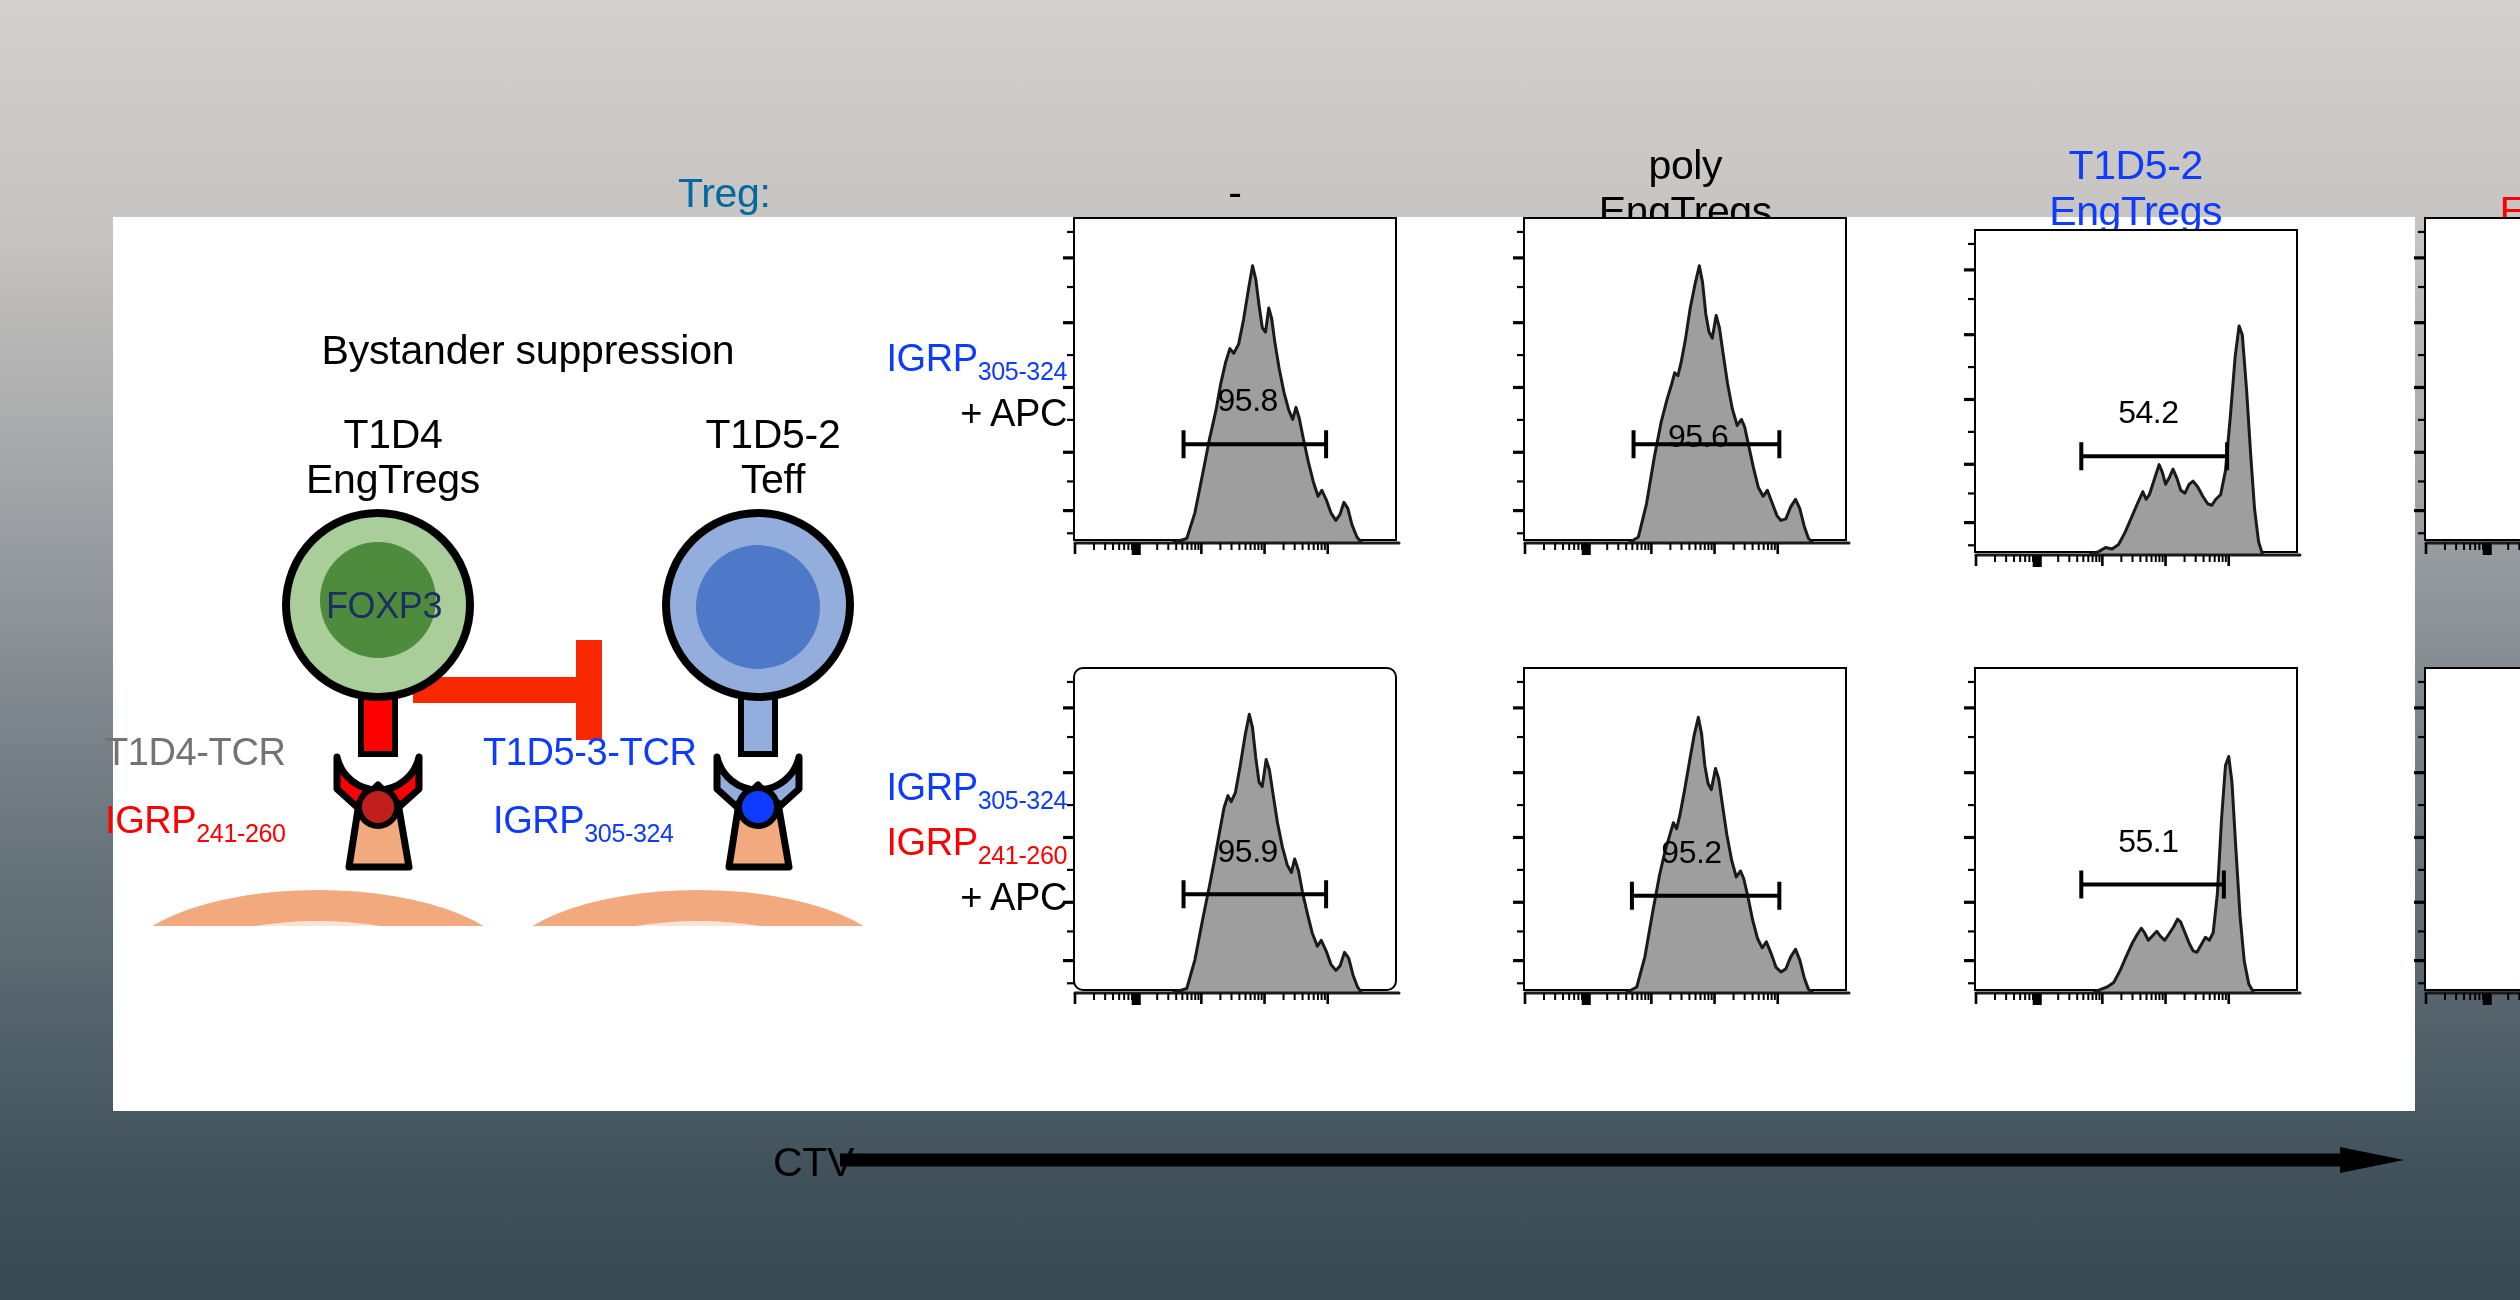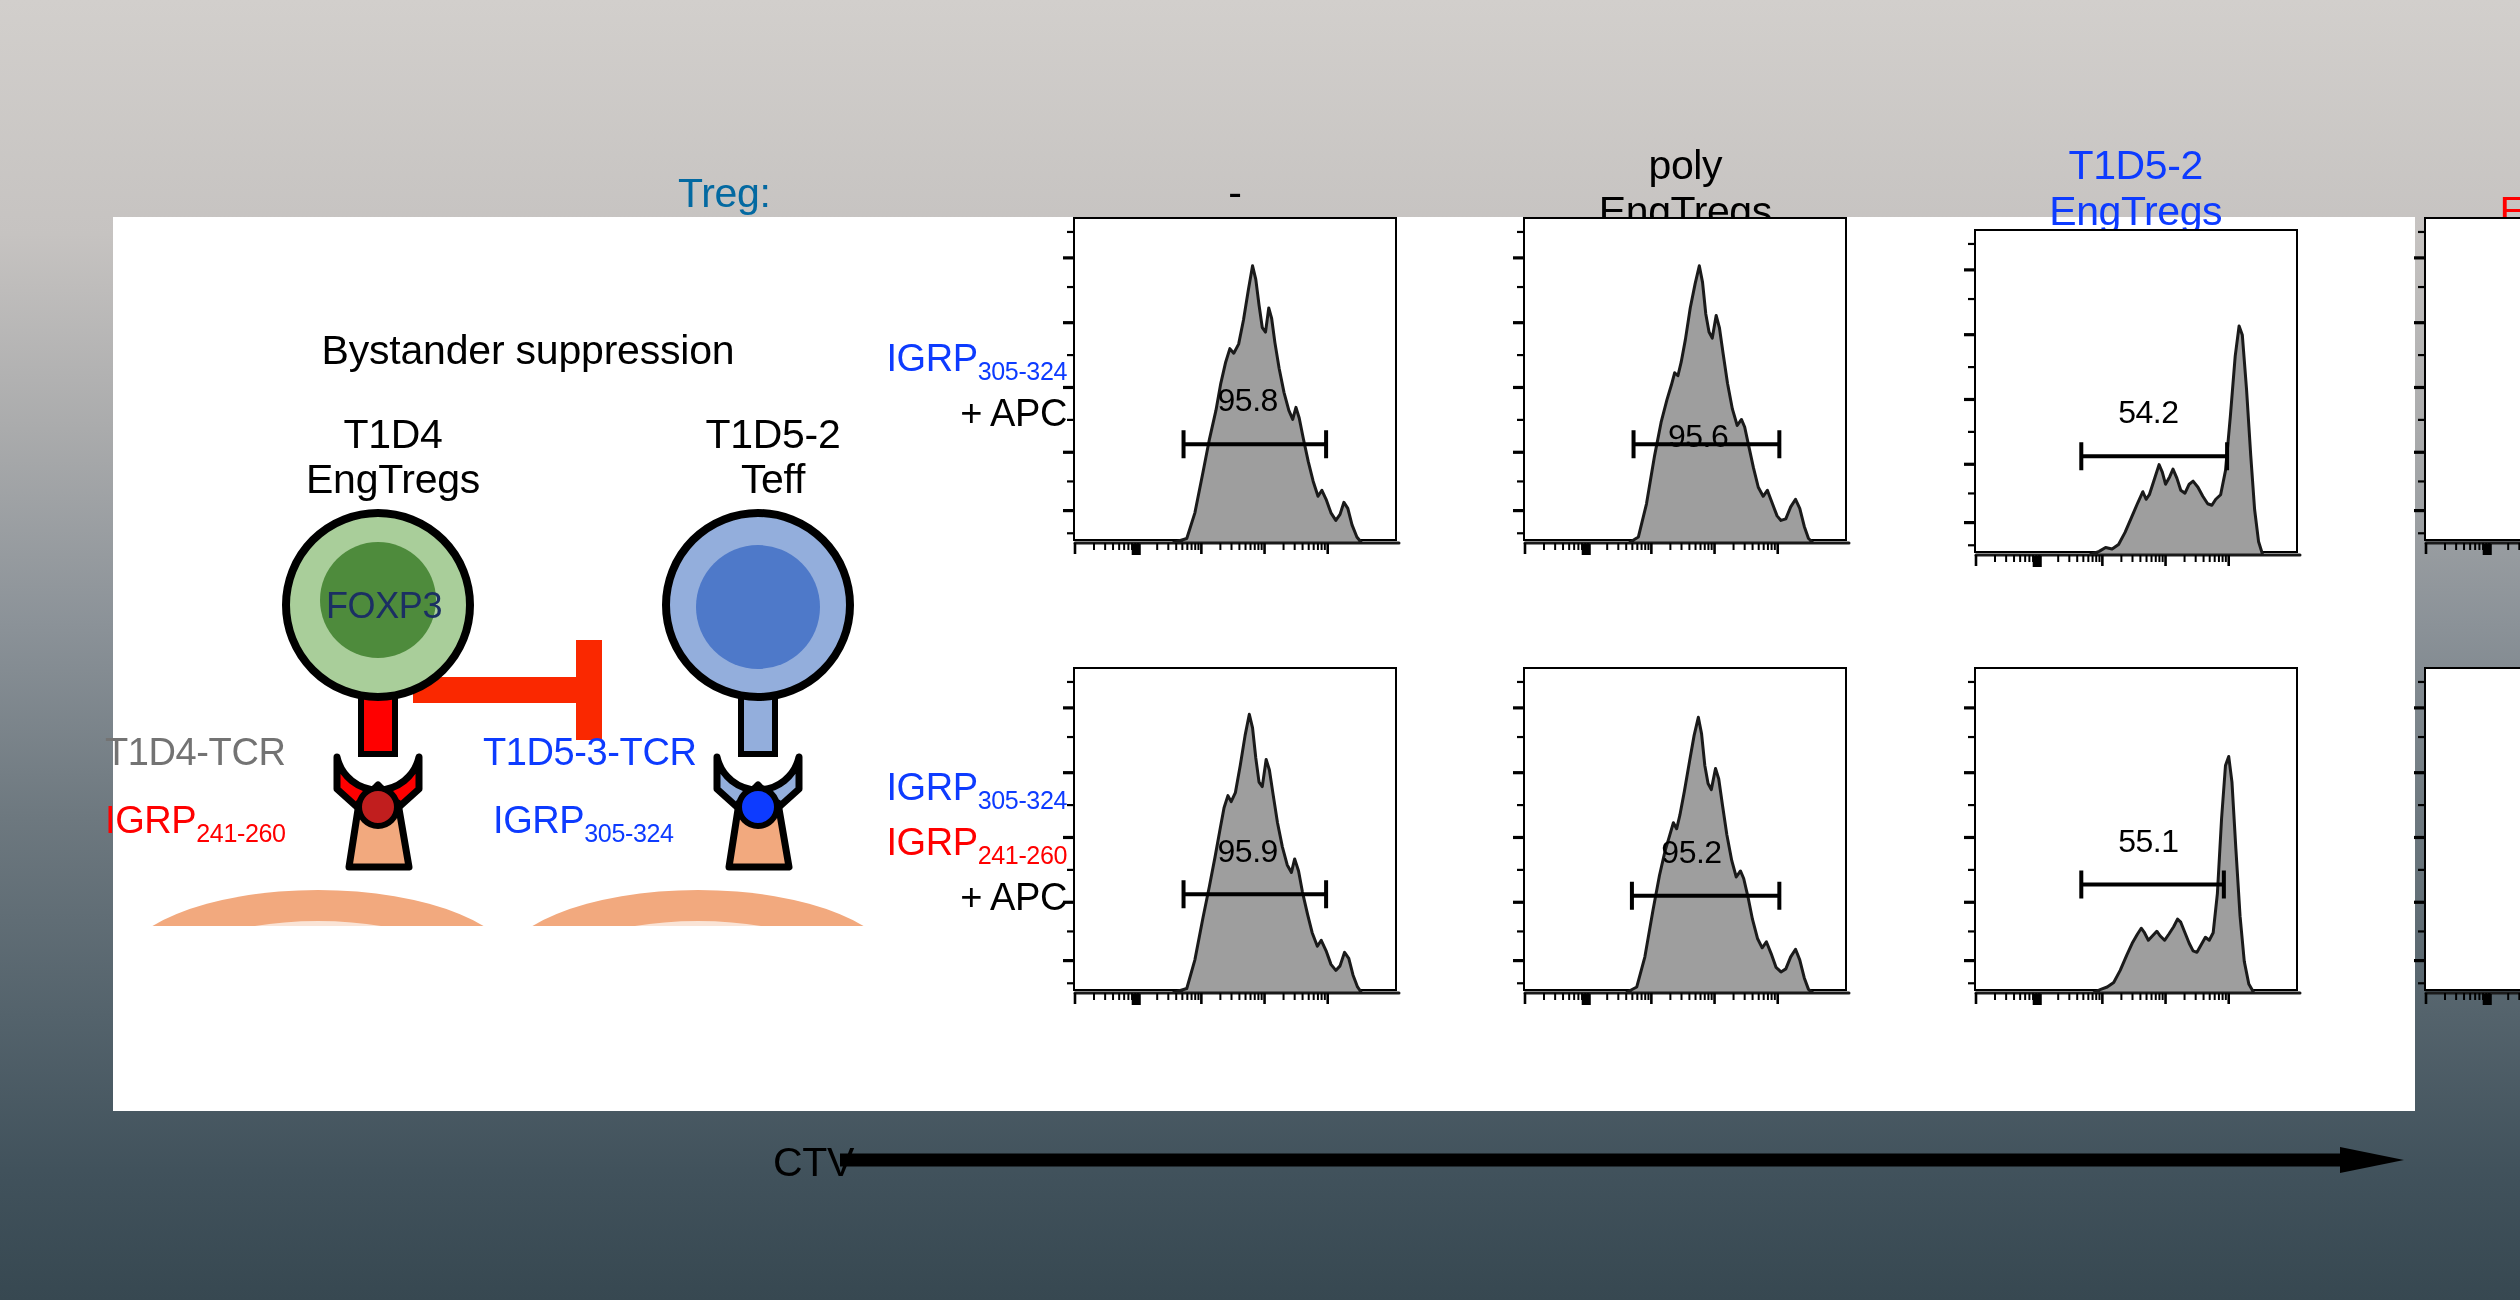--- a/index.html
+++ b/index.html
@@ -493,21 +493,21 @@
               <line x1="-12" x2="0" y1="233.28" y2="233.28" stroke="#000" stroke-width="3.2"></line>
               <line x1="-12" x2="0" y1="291.6" y2="291.6" stroke="#000" stroke-width="3.2"></line>
               <line x1="-8" x2="0" y1="12.96" y2="12.96" stroke="#000" stroke-width="2.2"></line>
               <line x1="-8" x2="0" y1="68.03999999999999" y2="68.03999999999999" stroke="#000" stroke-width="2.2"></line>
               <line x1="-8" x2="0" y1="136.07999999999998" y2="136.07999999999998" stroke="#000" stroke-width="2.2"></line>
               <line x1="-8" x2="0" y1="200.88" y2="200.88" stroke="#000" stroke-width="2.2"></line>
               <line x1="-8" x2="0" y1="262.44" y2="262.44" stroke="#000" stroke-width="2.2"></line>
               <line x1="-8" x2="0" y1="314.28" y2="314.28" stroke="#000" stroke-width="2.2"></line>
             </svg>
           </div>
-          <div class="panel" style="width: 324px; height: 324px; left: 0px; top: 450.36px;">
+          <div class="panel" style="width: 324px; height: 324px; left: 0px; top: 450.36px; border-radius: 10px;">
             <svg width="324" height="340" viewBox="0 0 324 340" style="position: absolute; left: 0px; top: 0px; overflow: visible;">
               <path d="M 0 324 L 0 324 L 97.2 324 L 111.77999999999999 319.4802 L 119.88 290.8548 L 127.98 248.67000000000002 L 134.45999999999998 217.03140000000002 L 139.968 188.40599999999998 L 145.15200000000002 159.7806 L 149.04000000000002 138.6882 L 152.928 126.6354 L 156.168 132.66179999999997 L 160.38 123.62219999999999 L 165.24 96.50339999999997 L 170.1 66.3714 L 174.312 45.278999999999996 L 177.55200000000002 58.83839999999998 L 180.79200000000003 88.97039999999998 L 184.03199999999998 113.076 L 187.272 117.59579999999997 L 191.16 90.477 L 194.4 101.0232 L 198.28799999999998 126.6354 L 202.5 153.75420000000003 L 207.36 177.8598 L 212.22 195.939 L 216.43200000000002 203.47199999999998 L 219.67200000000003 189.9126 L 223.55999999999997 201.9654 L 227.44799999999998 223.0578 L 232.632 245.65679999999998 L 237.168 263.736 L 242.352 277.2954 L 246.24 271.269 L 251.1 281.8152 L 255.96 295.3746 L 260.82 301.401 L 265.032 296.8812 L 269.568 283.3218 L 273.78 289.3482 L 277.992 305.9208 L 282.528 317.9736 L 286.74 324 L 324 324 L 324 324 Z" fill="#9E9E9E" stroke="#1A1A1A" stroke-width="3" stroke-linejoin="round"></path>
               <path d="M 108.54 211.18 L 108.54 239.18 M 108.54 225.18 L 251.1 225.18 M 251.1 211.18 L 251.1 239.18" stroke="#000" stroke-width="4" fill="none"></path>
               <line x1="0" x2="0" y1="324" y2="335" stroke="#000" stroke-width="2.6"></line>
               <line x1="19.01718" x2="19.01718" y1="324" y2="331" stroke="#000" stroke-width="2"></line>
               <line x1="30.13686" x2="30.13686" y1="324" y2="331" stroke="#000" stroke-width="2"></line>
               <line x1="38.03436" x2="38.03436" y1="324" y2="331" stroke="#000" stroke-width="2"></line>
               <line x1="44.16282" x2="44.16282" y1="324" y2="331" stroke="#000" stroke-width="2"></line>
               <line x1="49.15404" x2="49.15404" y1="324" y2="331" stroke="#000" stroke-width="2"></line>
               <line x1="53.387100000000004" x2="53.387100000000004" y1="324" y2="331" stroke="#000" stroke-width="2"></line>

